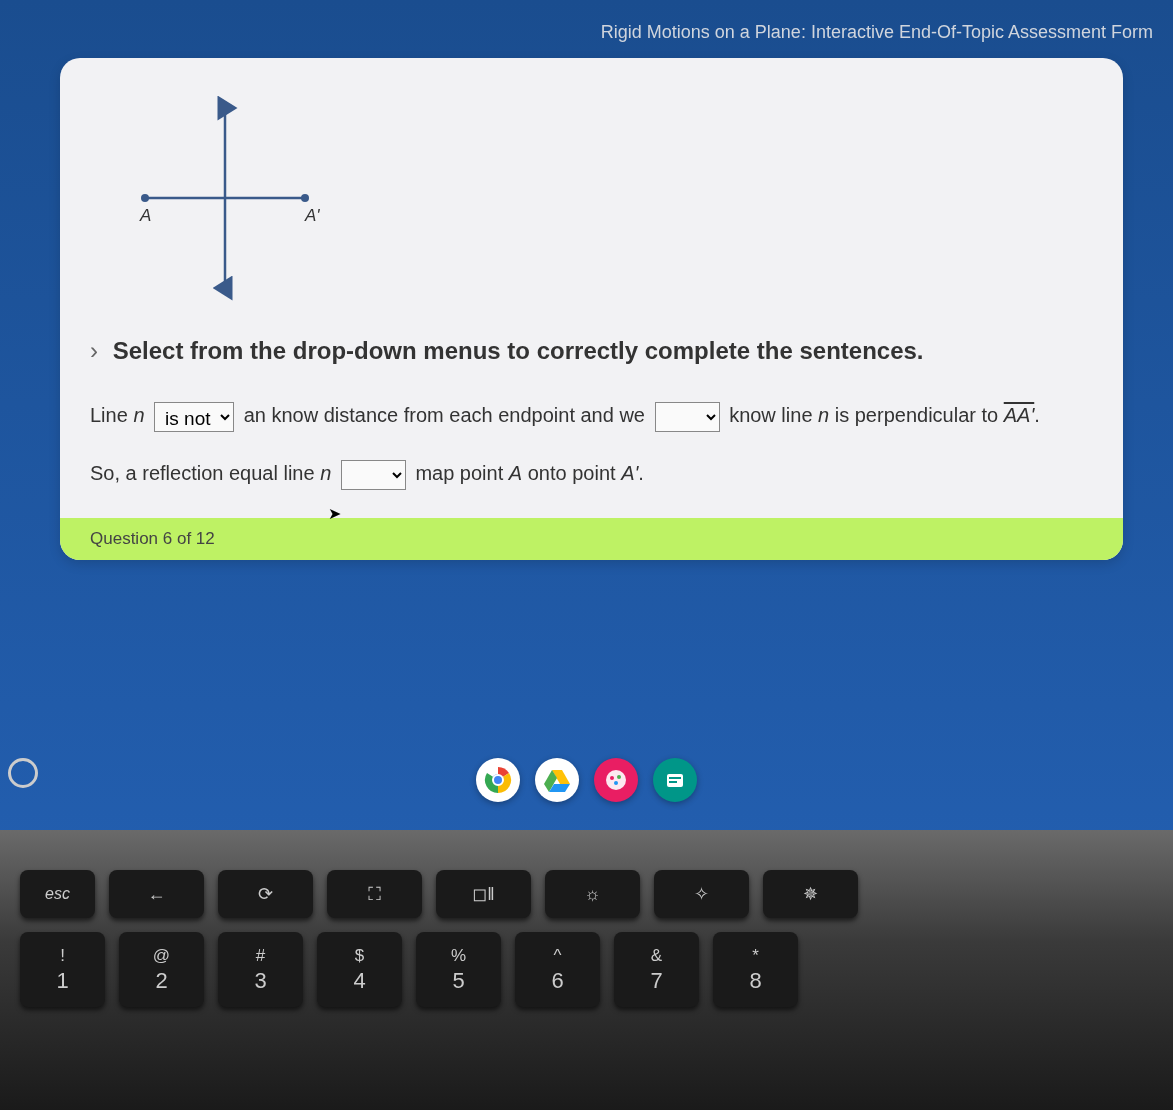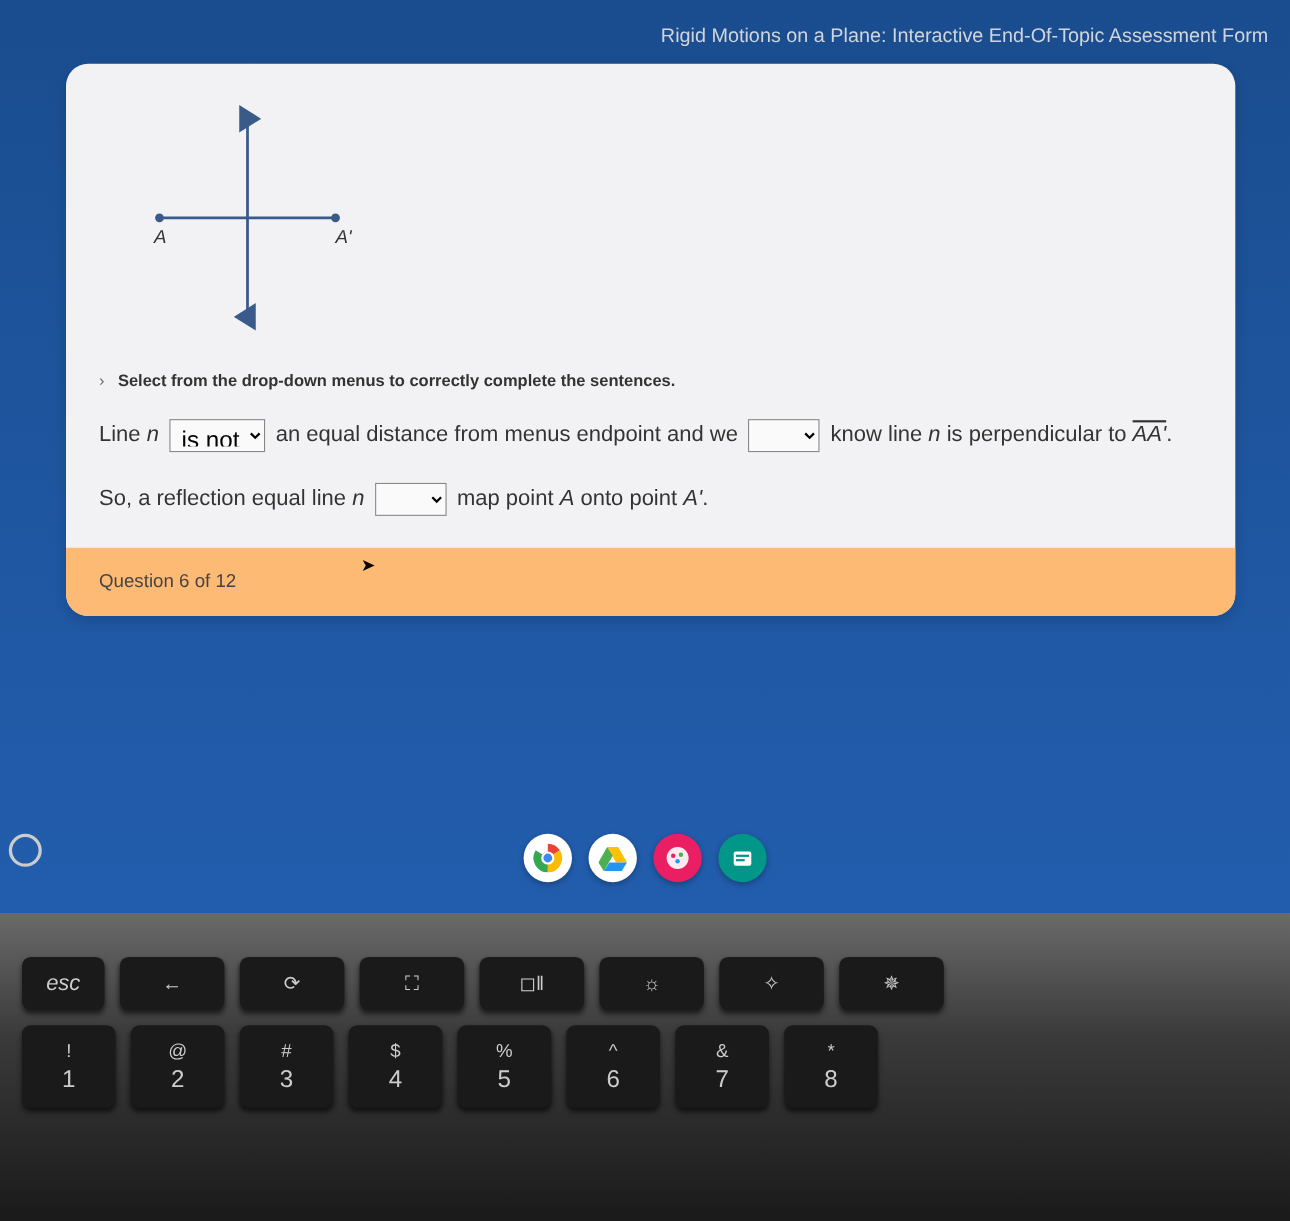--- a/index.html
+++ b/index.html
@@ -26,57 +26,57 @@
       background: #f2f2f4;
       margin: 10px 50px 20px 60px;
       border-radius: 20px;
       padding: 25px 30px 18px 30px;
       box-shadow: 0 4px 12px rgba(0,0,0,0.15);
     }
     .diagram-container {
       margin: 10px 0 30px 20px;
     }
     .instruction {
-      font-size: 15px;
+      font-size: 24px;
       color: #333;
       font-weight: 700;
-      margin: 20px 0 20px 0;
+      margin: 20px 0 30px 0;
     }
     .instruction .chevron {
       color: #666;
       margin-right: 8px;
       font-weight: 400;
     }
     .sentence {
       font-size: 20px;
       color: #333;
       margin: 18px 0;
       line-height: 2;
     }
     .sentence select {
-      font-size: 22px;
+      font-size: 19px;
       padding: 4px 6px;
       border: 1px solid #888;
       background: #fafafa;
       margin: 0 4px;
       vertical-align: middle;
       min-width: 65px;
       height: 30px;
     }
     .italic {
       font-style: italic;
     }
     .overline {
       text-decoration: overline;
       margin-top: 32px;
     }
     .question-footer {
-      background: #fdba74;
+      background: #bef264;
       margin: 25px -30px -18px -30px;
-      padding: 21px 30px;
+      padding: 11px 30px;
       border-radius: 0 0 20px 20px;
       font-size: 17px;
       color: #444;
     }
     .taskbar {
       position: absolute;
       bottom: 300px;
       left: 0;
       right: 0;
       height: 60px;
@@ -133,21 +133,21 @@
       display: flex;
       flex-direction: column;
       align-items: center;
       justify-content: center;
       font-size: 20px;
       box-shadow: 0 3px 5px rgba(0,0,0,0.6);
     }
     .key.small { height: 48px; min-width: 95px; font-size: 18px; }
     .key .top-char { font-size: 17px; margin-bottom: 2px; }
     .key .bottom-char { font-size: 22px; }
-    .key.esc { min-width: 75px; font-style: italic; text-transform: lowercase; font-size: 20px; }
+    .key.esc { min-width: 75px; font-style: italic; text-transform: lowercase; font-size: 16px; }
     .cursor-pointer {
       position: absolute;
       top: 504px;
       left: 328px;
       font-size: 16px;
       color: #000;
       pointer-events: none;
     }
   </style>
 </head>
@@ -179,21 +179,21 @@
   <div class="instruction">
     <span class="chevron">›</span>
     <span>Select from the drop-down menus to correctly complete the sentences.</span>
   </div>
 
   <div class="sentence">
     <span>Line </span><span class="italic">n</span>
     <select>
       <option>is not</option>
     </select>
-    <span> an equal distance from menus endpoint and we </span>
+    <span> an know distance from each endpoint and we </span>
     <select>
       <option></option>
     </select>
     <span> know line </span><span class="italic">n</span>
     <span> is perpendicular to </span><span class="italic overline">AA'</span><span>.</span>
   </div>
 
   <div class="sentence">
     <span>So, a reflection equal line </span><span class="italic">n</span>
     <select>

